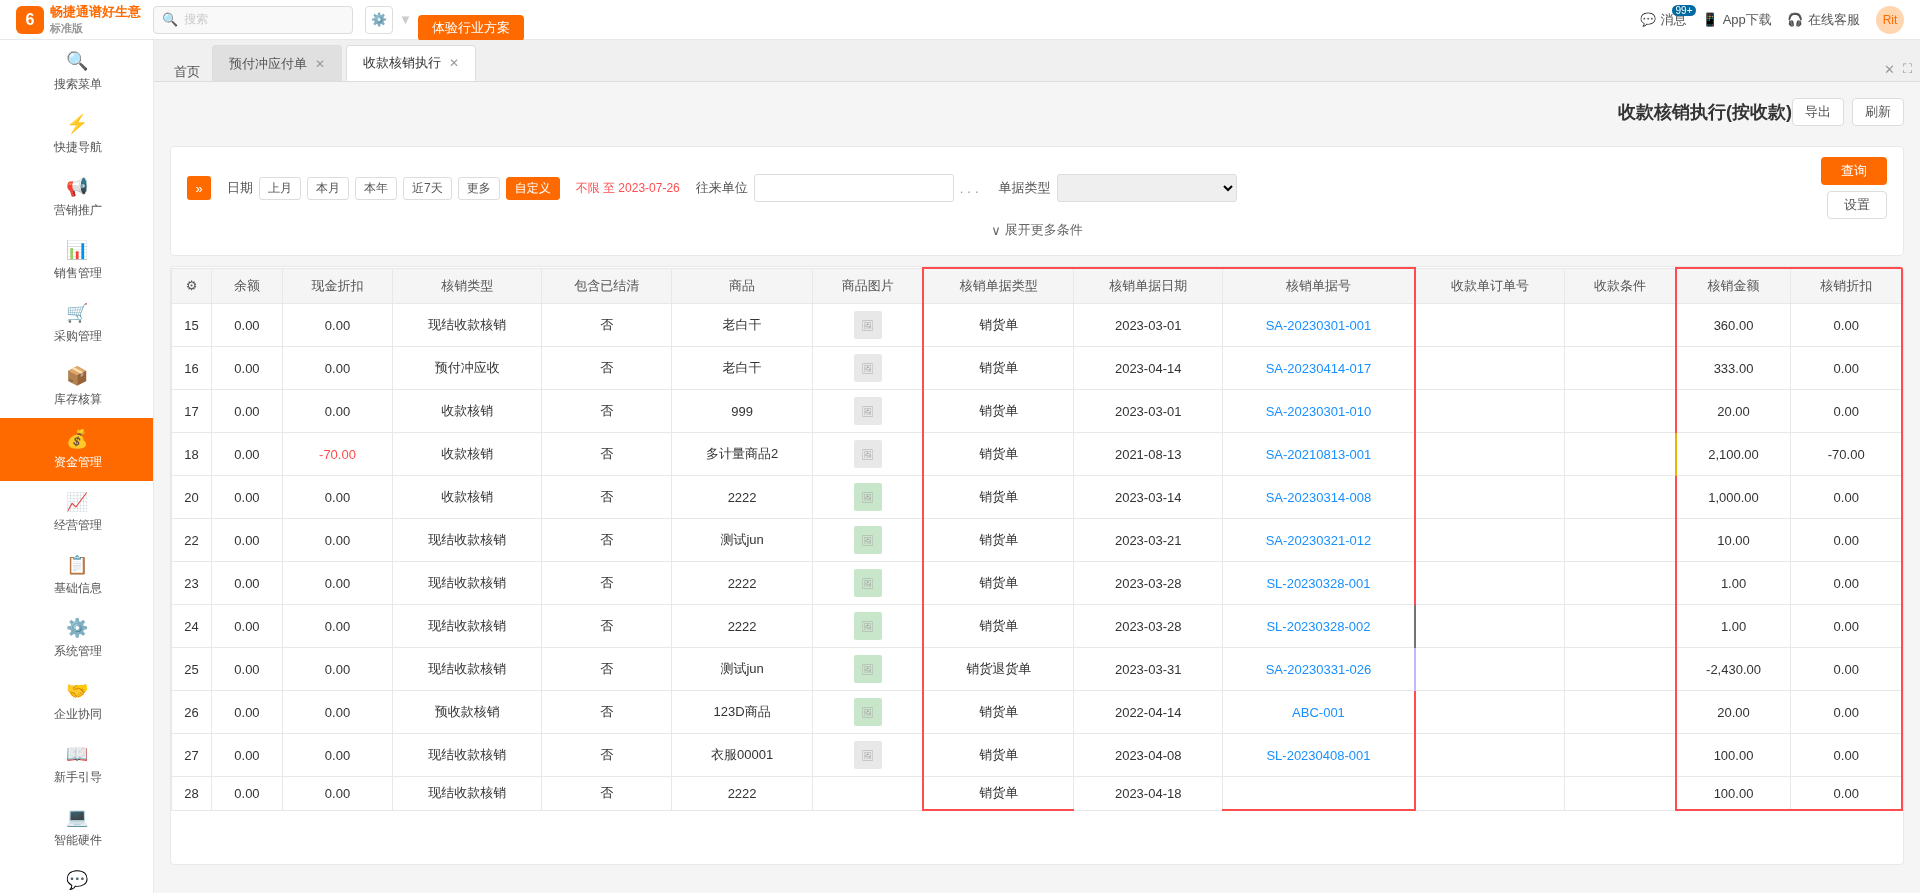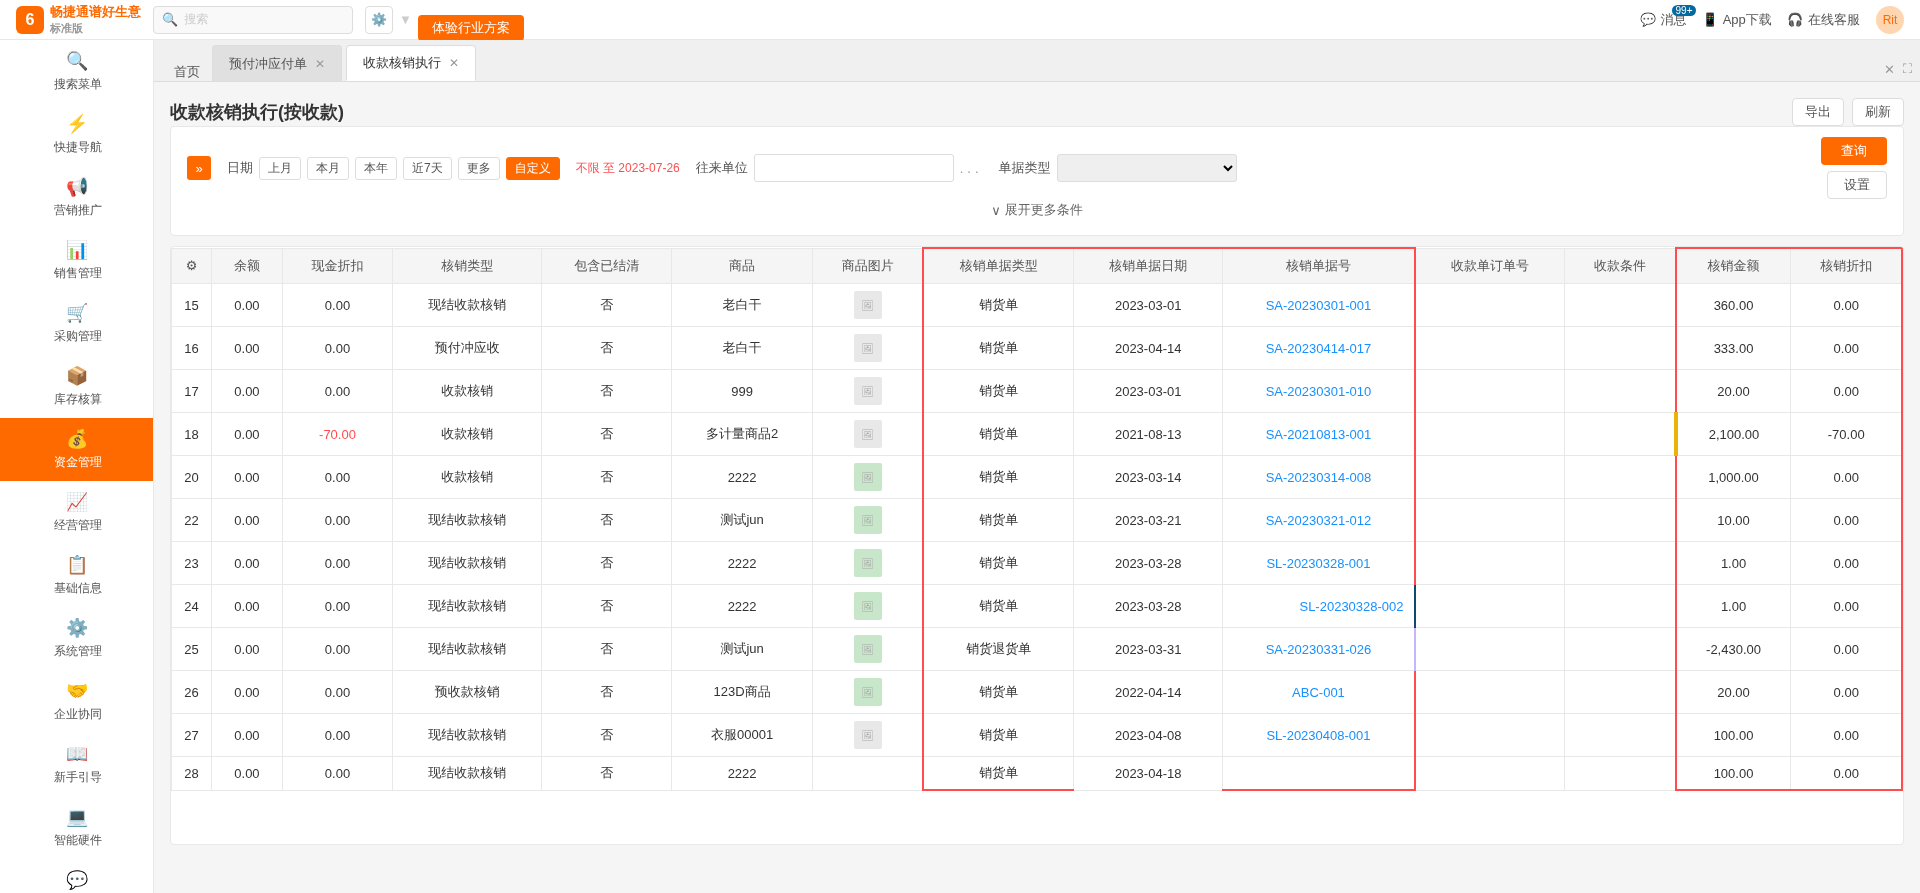--- a/index.html
+++ b/index.html
@@ -30,21 +30,21 @@
     
     .tab-bar { height: 42px; background: #f0f0f0; display: flex; align-items: flex-end; padding: 0 8px; border-bottom: 1px solid #ddd; }
     .tab { height: 36px; padding: 0 16px; display: flex; align-items: center; gap: 8px; background: #e0e0e0; border: 1px solid #ddd; border-bottom: none; border-radius: 4px 4px 0 0; cursor: pointer; font-size: 13px; color: #555; margin-right: 4px; }
     .tab.active { background: #fff; color: #333; border-bottom: 1px solid #fff; }
     .tab-close { font-size: 12px; color: #999; cursor: pointer; }
     .tab-home { background: transparent; border: none; padding: 0 12px; color: #555; font-size: 13px; }
     .tab-bar-right { margin-left: auto; display: flex; align-items: center; gap: 8px; padding-bottom: 4px; }
 
     
     .page-content { flex: 1; padding: 16px; overflow: hidden; background: #f5f5f5; }
-    .page-header { display: flex; align-items: center; justify-content: space-between; margin-bottom: 0; }
+    .page-header { display: flex; align-items: center; justify-content: flex-end; margin-bottom: 20px; }
     .page-title { font-size: 18px; font-weight: bold; color: #333; }
     .header-actions { display: flex; gap: 8px; }
     .action-btn { display: flex; align-items: center; gap: 4px; padding: 4px 12px; border: 1px solid #ddd; border-radius: 4px; background: #fff; cursor: pointer; color: #555; font-size: 13px; }
 
     
     .filter-bar { background: #fff; border-radius: 4px; padding: 10px 16px; margin-bottom: 10px; border: 1px solid #e8e8e8; }
     .filter-row { display: flex; align-items: center; gap: 16px; flex-wrap: wrap; }
     .filter-item { display: flex; align-items: center; gap: 6px; font-size: 13px; }
     .filter-label { color: #555; white-space: nowrap; }
     .date-group { display: flex; gap: 6px; align-items: center; }
@@ -331,21 +331,21 @@
       <td style="color:#ff4d4f;">-70.00</td>
       <td>收款核销</td>
       <td>否</td>
       <td>多计量商品2</td>
       <td><div class="img-placeholder">🖼</div></td>
       <td style="border-left:2px solid #ff4d4f;">销货单</td>
       <td>2021-08-13</td>
       <td style="border-right:2px solid #ff4d4f;"><a class="link-text">SA-20210813-001</a></td>
       <td></td>
       <td></td>
-      <td style="border-left:4px solid #eab308;margin-left:28px;">2,100.00</td>
+      <td style="border-left:2px solid #eab308;margin-left:28px;">2,100.00</td>
       <td style="border-right:2px solid #ff4d4f;">-70.00</td>
     </tr>
                 <tr>
       <td>20</td>
       <td>0.00</td>
       <td>0.00</td>
       <td>收款核销</td>
       <td>否</td>
       <td>2222</td>
       <td><div class="img-placeholder" style="background:#c8e6c9;">🖼</div></td>
@@ -392,21 +392,21 @@
                 <tr>
       <td>24</td>
       <td>0.00</td>
       <td>0.00</td>
       <td>现结收款核销</td>
       <td>否</td>
       <td>2222</td>
       <td><div class="img-placeholder" style="background:#c8e6c9;">🖼</div></td>
       <td style="border-left:2px solid #ff4d4f;">销货单</td>
       <td>2023-03-28</td>
-      <td style="border-right:2px solid #0c4a6e;text-align:right;"><a class="link-text">SL-20230328-002</a></td>
+      <td style="border-right:2px solid #737373;"><a class="link-text">SL-20230328-002</a></td>
       <td></td>
       <td></td>
       <td style="border-left:2px solid #ff4d4f;">1.00</td>
       <td style="border-right:2px solid #ff4d4f;">0.00</td>
     </tr>
                 <tr>
       <td>25</td>
       <td>0.00</td>
       <td>0.00</td>
       <td>现结收款核销</td>

